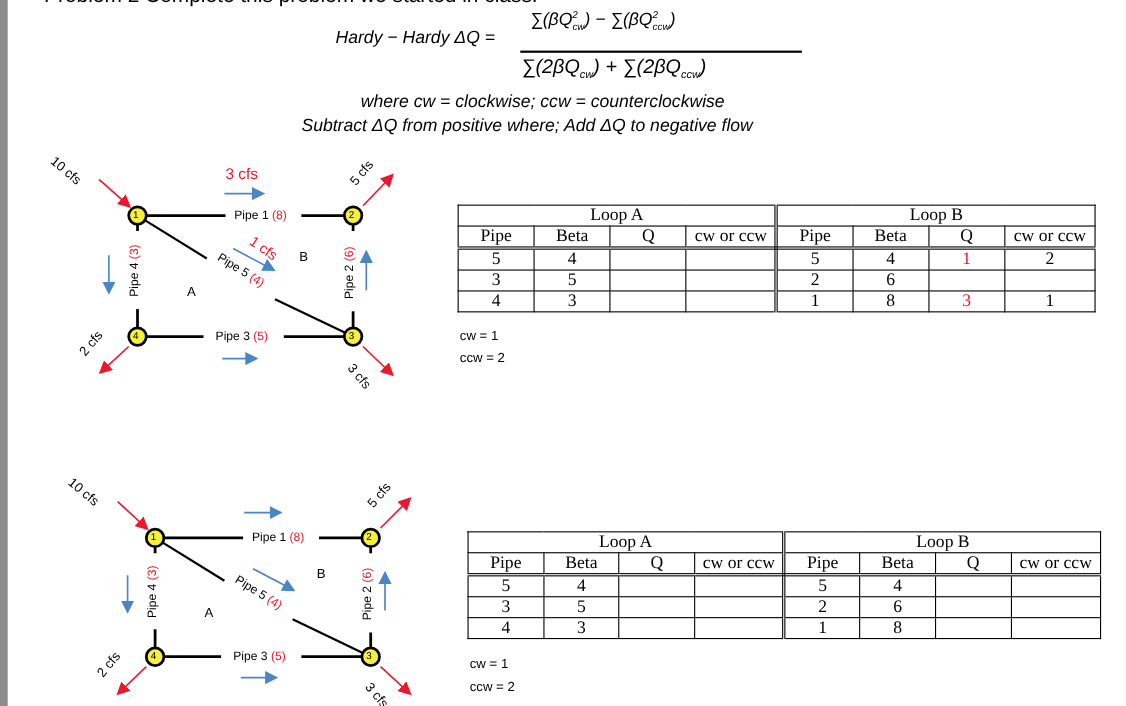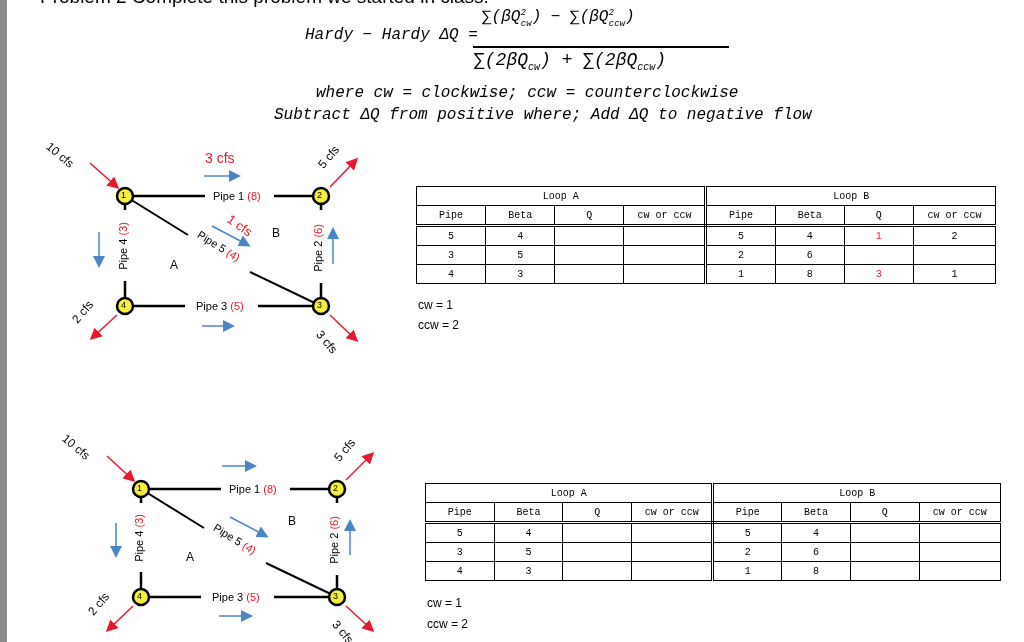--- a/index.html
+++ b/index.html
@@ -1,43 +1,43 @@
 <!DOCTYPE html>
 <html><head>
 <meta charset="utf-8">
 <style>
   html, body { margin:0; padding:0; }
   body { width:1024px; height:642px; background:#ffffff; position:relative; overflow:hidden;
          font-family:"Liberation Sans", sans-serif; color:#000; }
   .leftbar { position:absolute; left:0; top:0; width:7px; height:642px; background:#8c8c8c; }
   .problem-title { position:absolute; left:40px; top:-14px; font-size:19px; white-space:nowrap; }
-  .formula { position:absolute; font-family:Liberation Mono, monospace; font-style:italic; white-space:nowrap; }
+  .formula { position:absolute; font-family:Liberation Sans, sans-serif; font-style:italic; white-space:nowrap; }
   .frac-line { position:absolute; left:473px; top:46px; width:256px; height:1.5px; background:#000; }
   svg.diagram { position:absolute; left:0; top:0; }
   .lbl { position:absolute; font-size:11px; white-space:nowrap; }
   .red { color:#e8192c; }
-  table.loop { position:absolute; border-collapse:collapse; font-family:Liberation Mono, monospace; font-size:10px; }
+  table.loop { position:absolute; border-collapse:collapse; font-family:Liberation Serif, serif; font-size:16px; }
   table.loop td { border:1px solid #000; text-align:center; padding:0; height:18px; }
   table.loop tr.hdr2 td { border-bottom:3px double #000;margin-top:41px; }
   table.loop td.sep { border-right:3px double #000; }
   table.loop { border:1.5px solid #000; }
   .legend { position:absolute; font-size:12px; }
 </style>
 </head>
 <body>
 
 <div class="leftbar"></div>
 
 <div class="problem-title">Problem 2 Complete this problem we started in class.</div>
 
 <div class="formula" style="left:305px; top:26px; font-size:16px;">Hardy − Hardy ΔQ =</div>
 <div class="formula" style="left:482px; top:8px; font-size:16px;">∑(βQ<sup style="font-size:9px">2</sup><sub style="font-size:9px;margin-left:-5px">cw</sub>) − ∑(βQ<sup style="font-size:9px">2</sup><sub style="font-size:9px;margin-left:-5px">ccw</sub>)</div>
 <div class="frac-line"></div>
 <div class="formula" style="left:474px; top:50px; font-size:18px;">∑(2βQ<sub style="font-size:10px">cw</sub>) + ∑(2βQ<sub style="font-size:10px">ccw</sub>)</div>
-<div class="formula" style="left:316px; top:84px; font-size:16px;">where cw = clockwise; ccw = counterclockwise</div>
+<div class="formula" style="left:328px; top:84px; font-size:16px;">where cw = clockwise; ccw = counterclockwise</div>
 <div class="formula" style="left:274px; top:106px; font-size:16px;">Subtract ΔQ from positive where; Add ΔQ to negative flow</div>
 
 <svg class="diagram" width="1024" height="642">
   <defs>
     <marker id="ar" markerWidth="8" markerHeight="8" refX="6" refY="4" orient="auto">
         <path d="M0,0 L8,4 L0,8 z" fill="#e8192c"></path>
       </marker>
     <marker id="ab" markerWidth="8" markerHeight="8" refX="6" refY="4" orient="auto">
         <path d="M0,0 L8,4 L0,8 z" fill="#4a86c5"></path>
       </marker>

